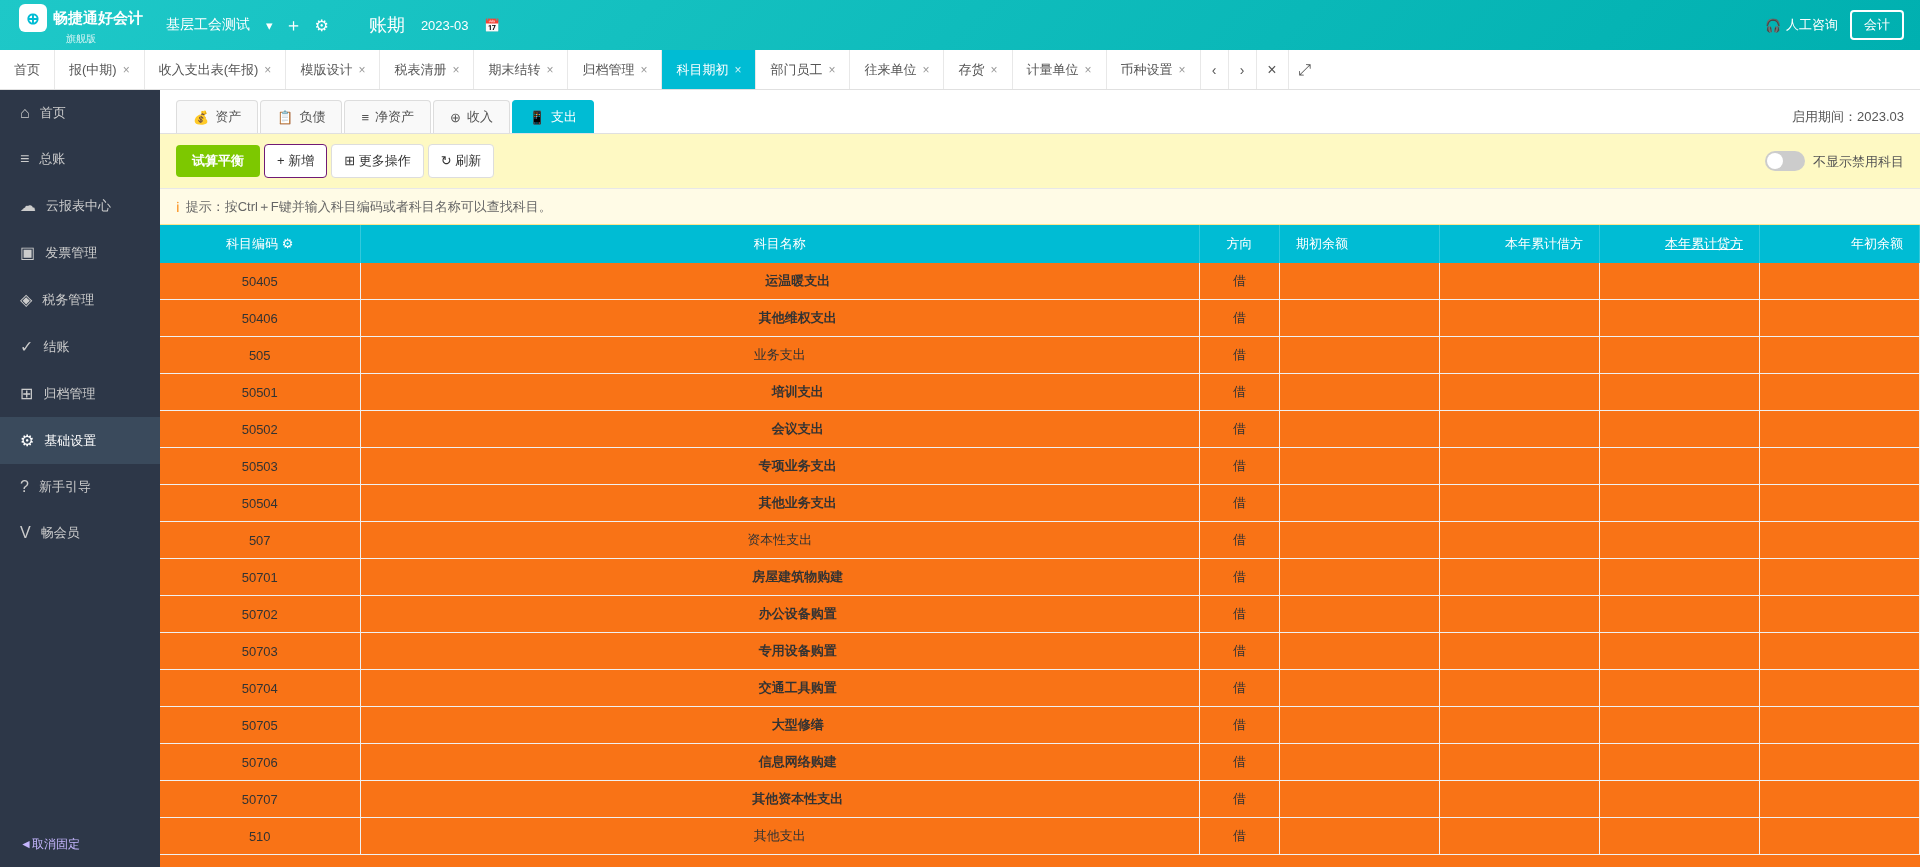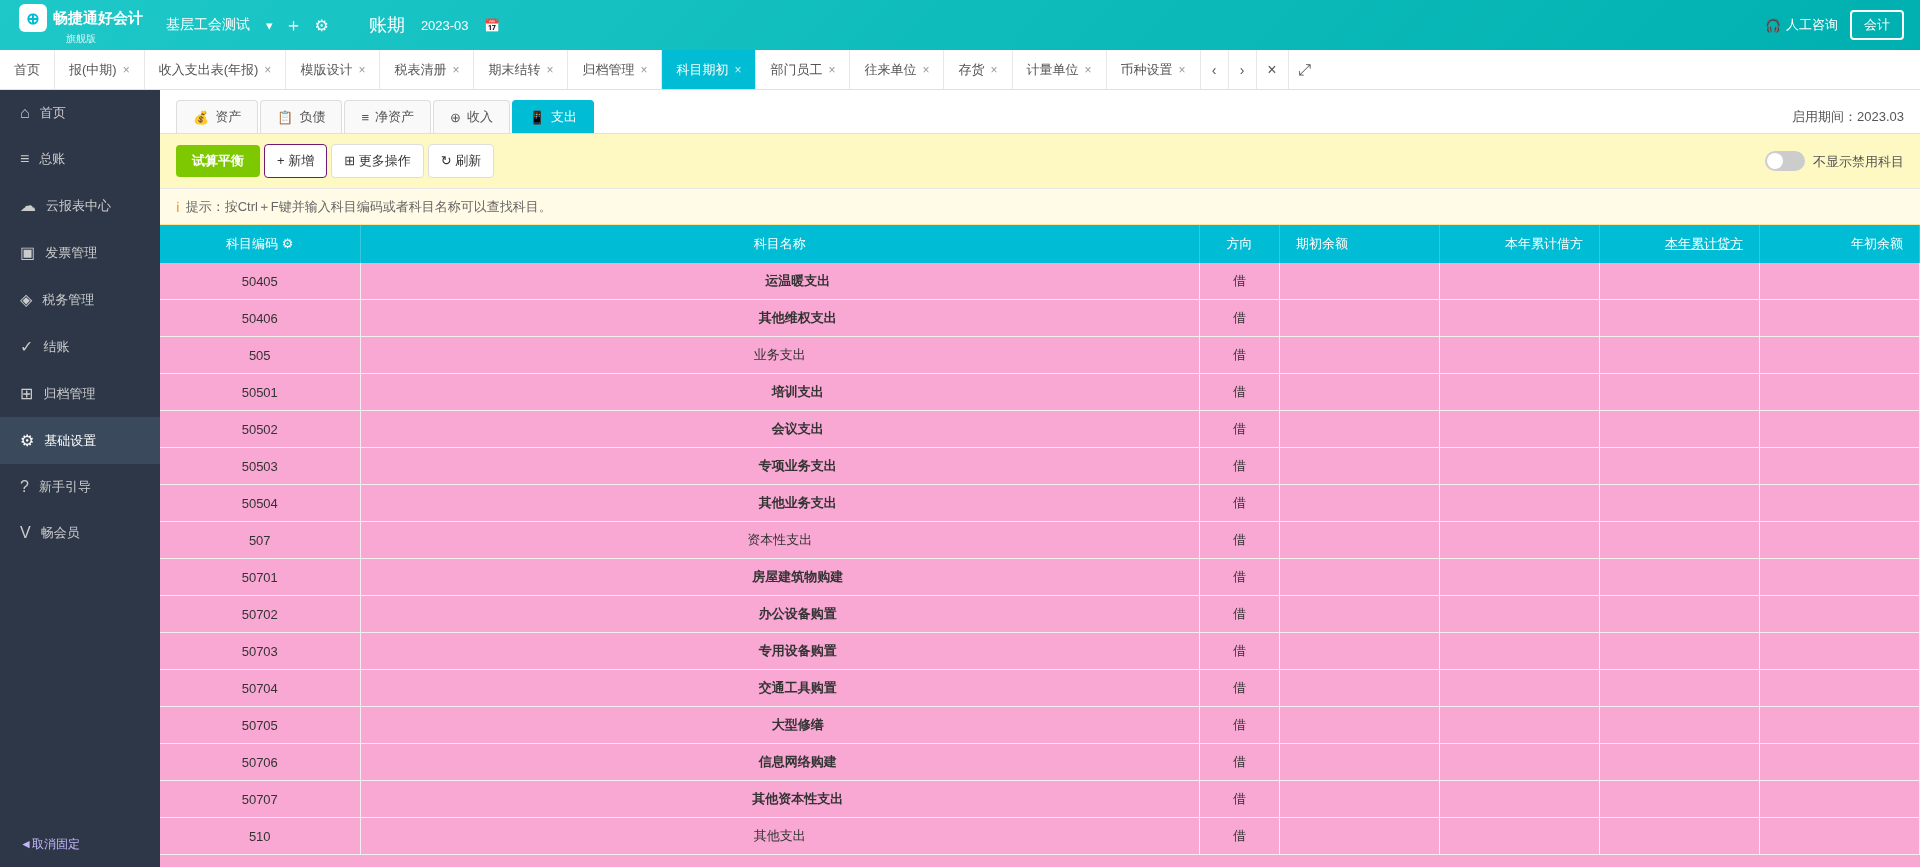--- a/index.html
+++ b/index.html
@@ -174,21 +174,21 @@
       border-bottom: 1px solid #ffe58f;
       font-size: 13px; color: #666;
       display: flex; align-items: center; gap: 6px;
     }
     .hint-icon { color: #fa8c16; font-size: 14px; }
 
     
     .table-container {
       flex: 1;
       overflow-y: auto;
-      background: #f9a8d4;
+      background: #f97316;
       margin: 0;
     }
     table {
       width: 100%; border-collapse: collapse;
       font-size: 13px;
     }
     thead tr {
       background: #00bcd4; color: white;
     }
     thead th {

